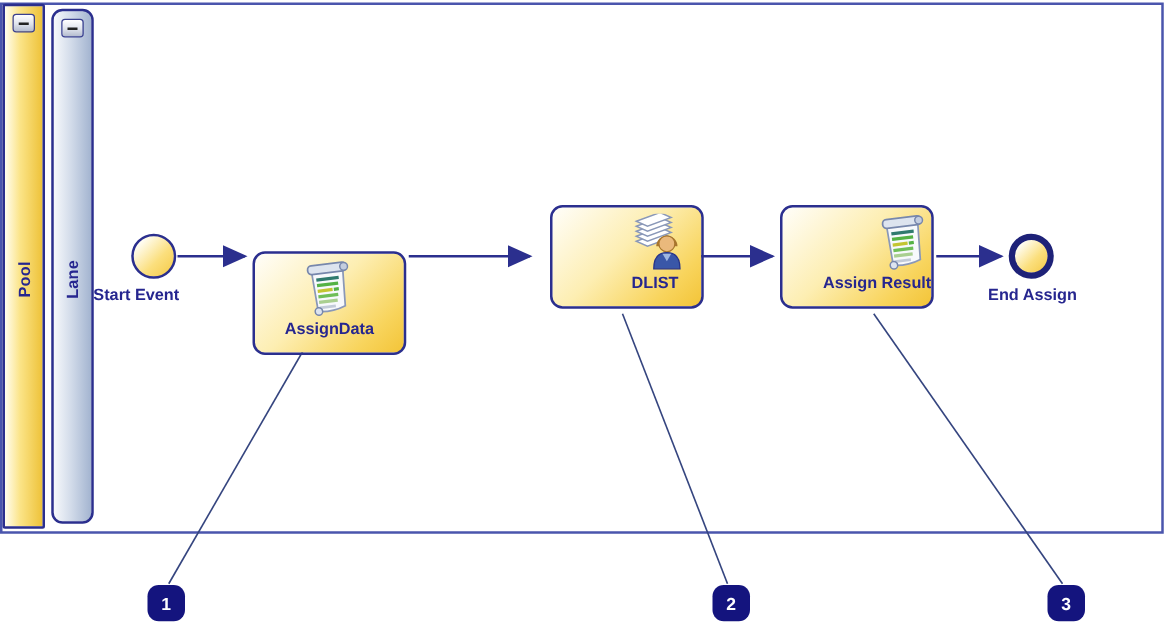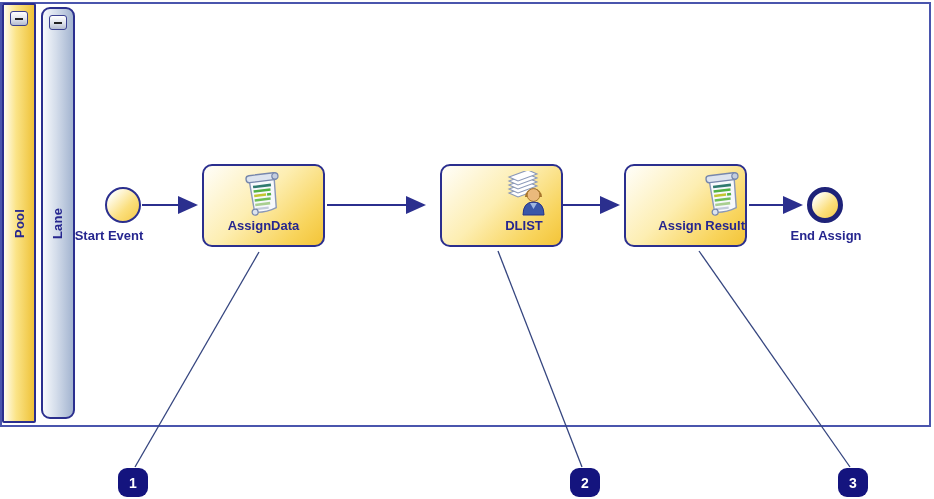--- a/index.html
+++ b/index.html
@@ -53,21 +53,21 @@
   .end-label{left:781px;top:228px;width:90px;}
   .task{
     position:absolute;top:164px;width:123px;height:83px;box-sizing:border-box;
     border:2px solid #2b2f8e;border-radius:10px;
     background:linear-gradient(135deg,#fffefa 0%,#fdeeb2 45%,#f8d45c 80%,#f3c438 100%);
     display:flex;flex-direction:column;align-items:center;justify-content:flex-start;
     cursor:pointer;
   }
   .task .icon-box{margin-top:4px;height:47px;display:flex;align-items:center;justify-content:center;}
   .task .task-label{color:#26268f;font-size:13px;font-weight:700;margin-top:1px;}
-  .task-1{left:202px;}
+  .task-1{left:202px;margin-top:37px;}
   .task-2{left:440px;padding-left:45px;}
   .task-3{left:624px;align-items:flex-end;}
   
   #wires{position:absolute;left:0;top:0;width:934px;height:499px;pointer-events:none;}
   
   .badge{
     position:absolute;width:30px;height:29px;border-radius:9px;background:#14147e;
     color:#ffffff;font-size:14px;font-weight:700;
     display:flex;align-items:center;justify-content:center;
   }

